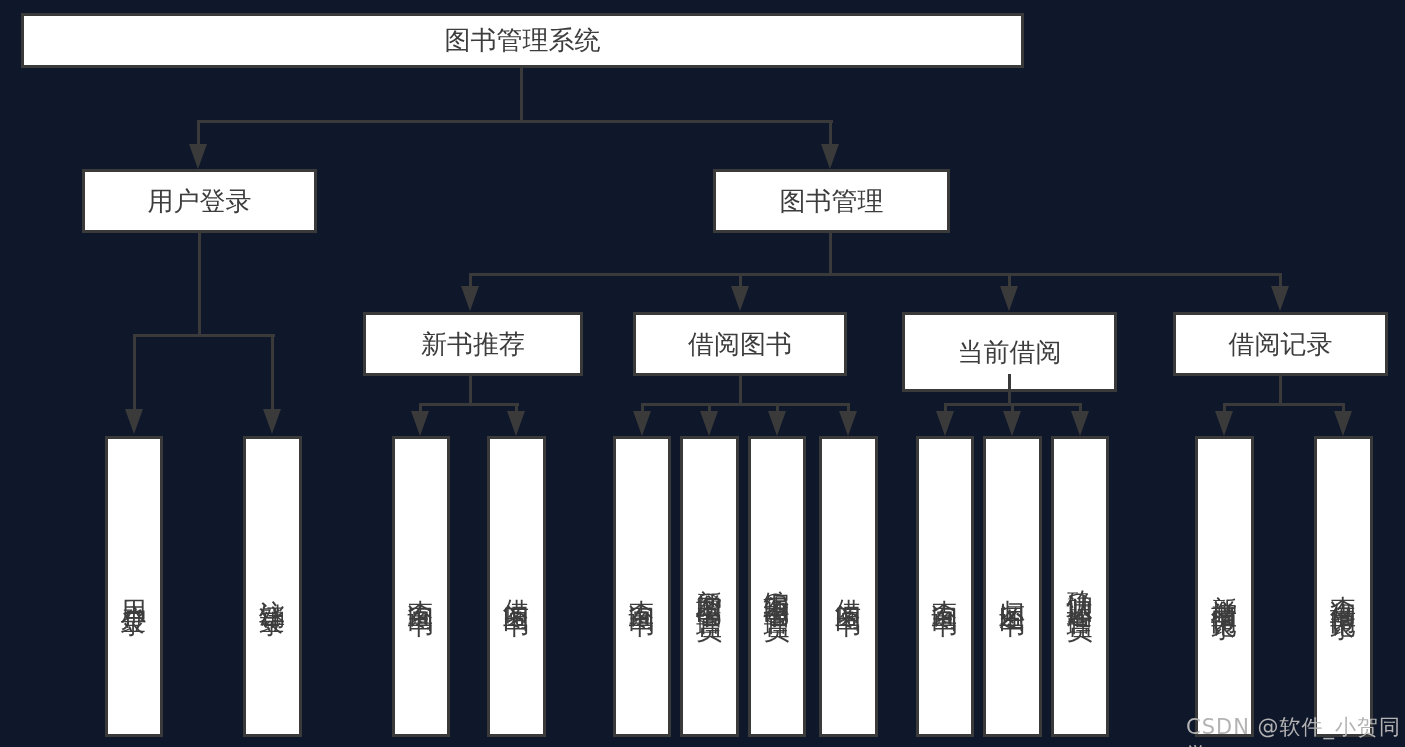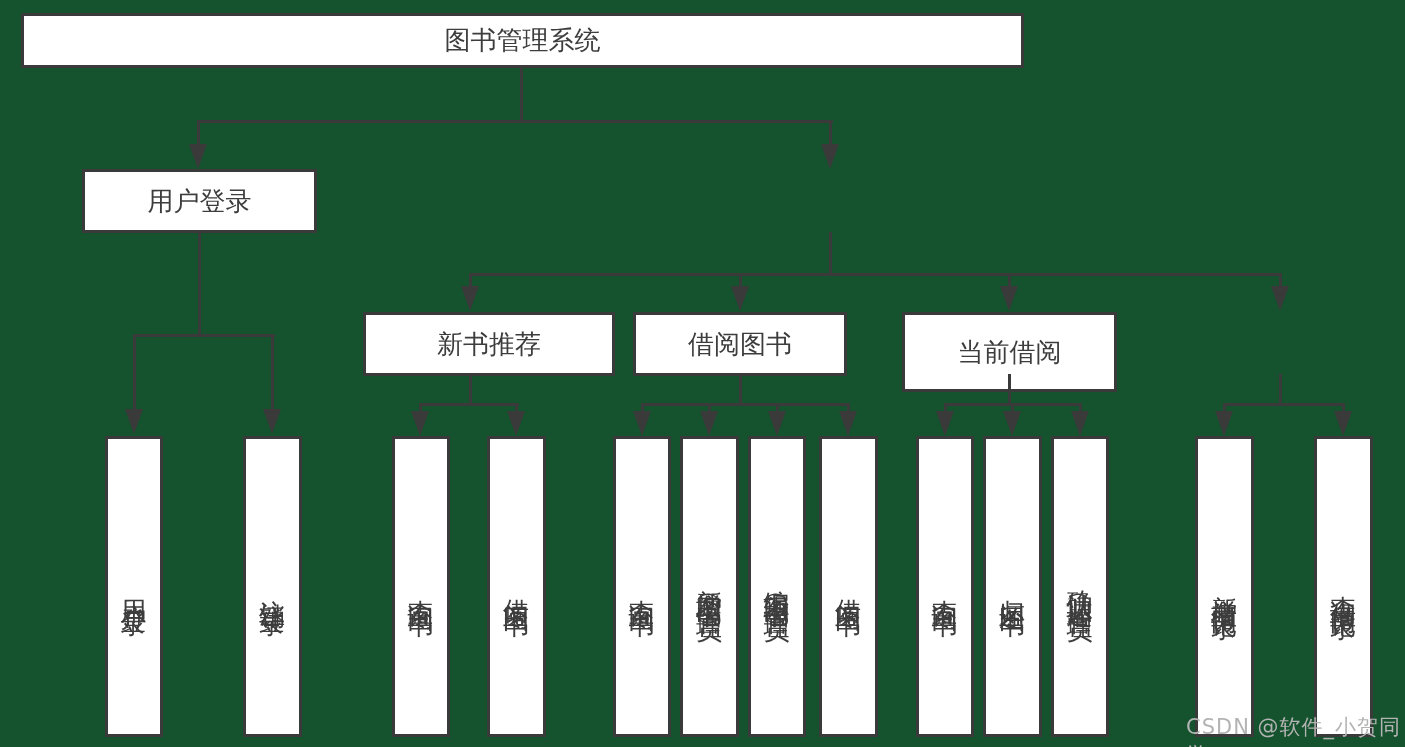--- a/index.html
+++ b/index.html
@@ -1,18 +1,18 @@
 <!DOCTYPE html>
 <html><head>
 <meta charset="utf-8">
 <style>
   * { margin:0; padding:0; box-sizing:border-box; }
   html,body { background:#ffffff; }
   .canvas {
-    position:relative; width:1405px; height:747px; background:#14532d;
+    position:relative; width:1405px; height:747px; background:#0f172a;
     font-family:"DejaVu Sans","Liberation Sans",sans-serif; overflow:hidden;
   }
   .node {
     position:absolute; border:3px solid #3a3a3a; background:#ffffff;
     display:flex; align-items:center; justify-content:center;
     font-size:26px; color:#3d3d3d; white-space:nowrap;
   }
   .vnode {
     writing-mode:vertical-rl; text-orientation:mixed;
     letter-spacing:4px; line-height:1; white-space:normal;
@@ -32,27 +32,29 @@
 </style>
 </head>
 <body>
 
 <div class="canvas">
 
   <div class="node" style="left:21px;top:13px;width:1003px;height:55px">图书管理系统</div>
 
   <div class="node" style="left:82px;top:169px;width:235px;height:64px">用户登录</div>
 
+  <div class="node" style="left:713px;top:169px;width:237px;height:64px">图书管理</div>
 
-  <div class="node" style="left:363px;top:312px;width:252px;height:64px">新书推荐</div>
+  <div class="node" style="left:363px;top:312px;width:220px;height:64px">新书推荐</div>
 
   <div class="node" style="left:633px;top:312px;width:214px;height:64px">借阅图书</div>
 
   <div class="node" style="left:902px;top:312px;width:215px;height:80px">当前借阅</div>
 
+  <div class="node" style="left:1173px;top:312px;width:215px;height:64px">借阅记录</div>
 
   <div class="node vnode" style="left:105px;top:436px;width:58px;height:301px">用户登录</div>
 
   <div class="node vnode" style="left:243px;top:436px;width:59px;height:301px">注销登录</div>
 
   <div class="node vnode" style="left:392px;top:436px;width:58px;height:301px">查询图书</div>
 
   <div class="node vnode" style="left:487px;top:436px;width:59px;height:301px">借阅图书</div>
 
   <div class="node vnode" style="left:613px;top:436px;width:58px;height:301px">查询图书</div>

